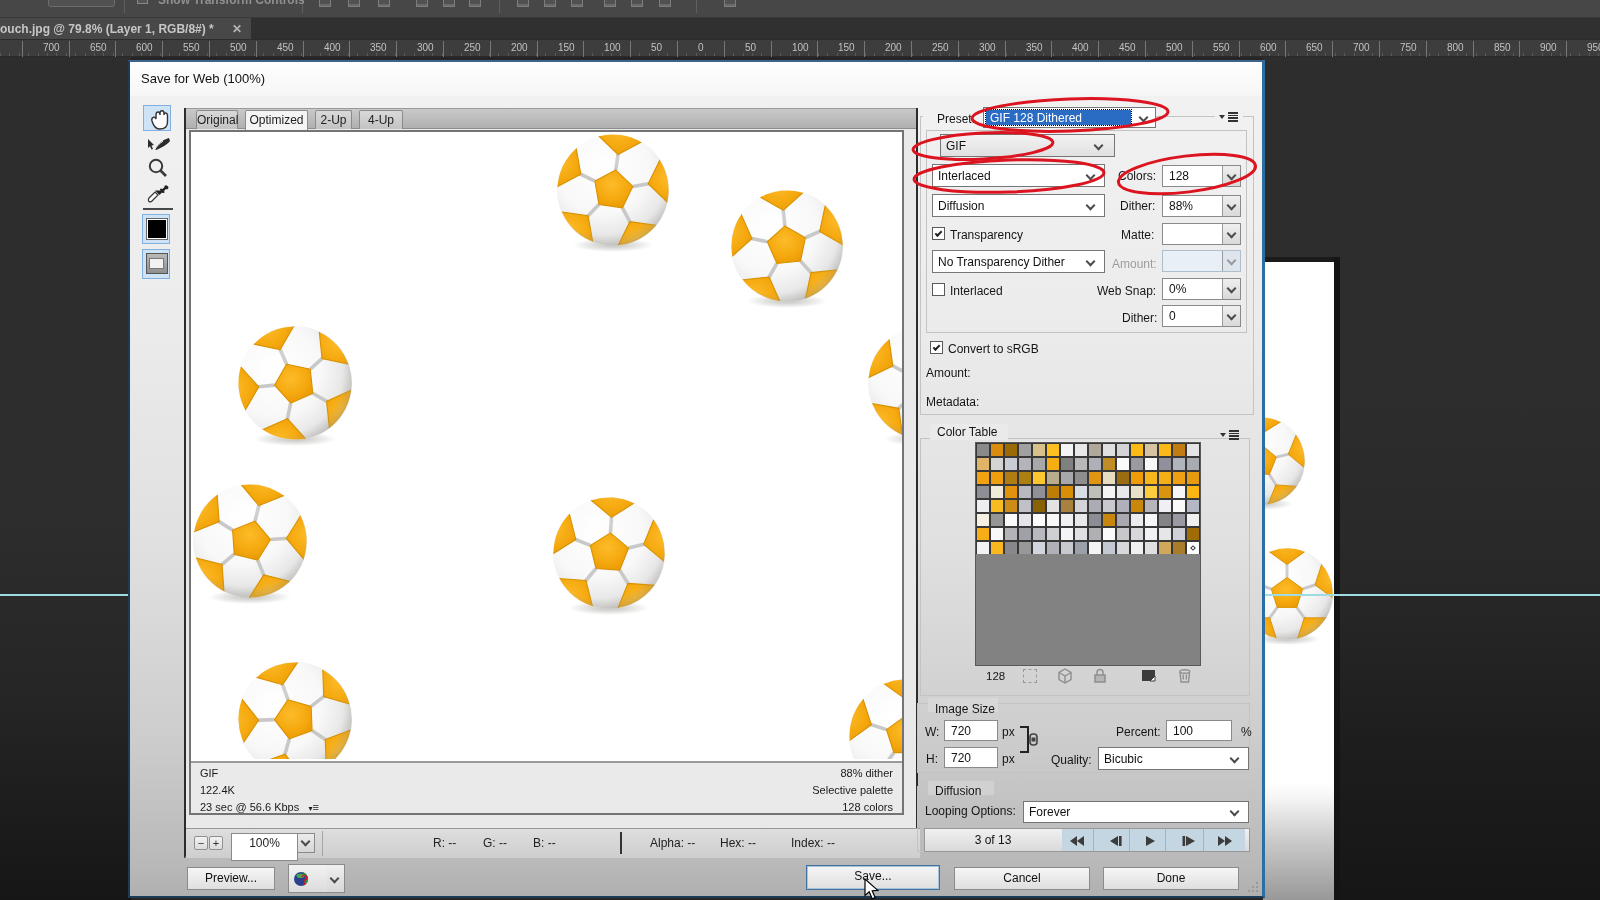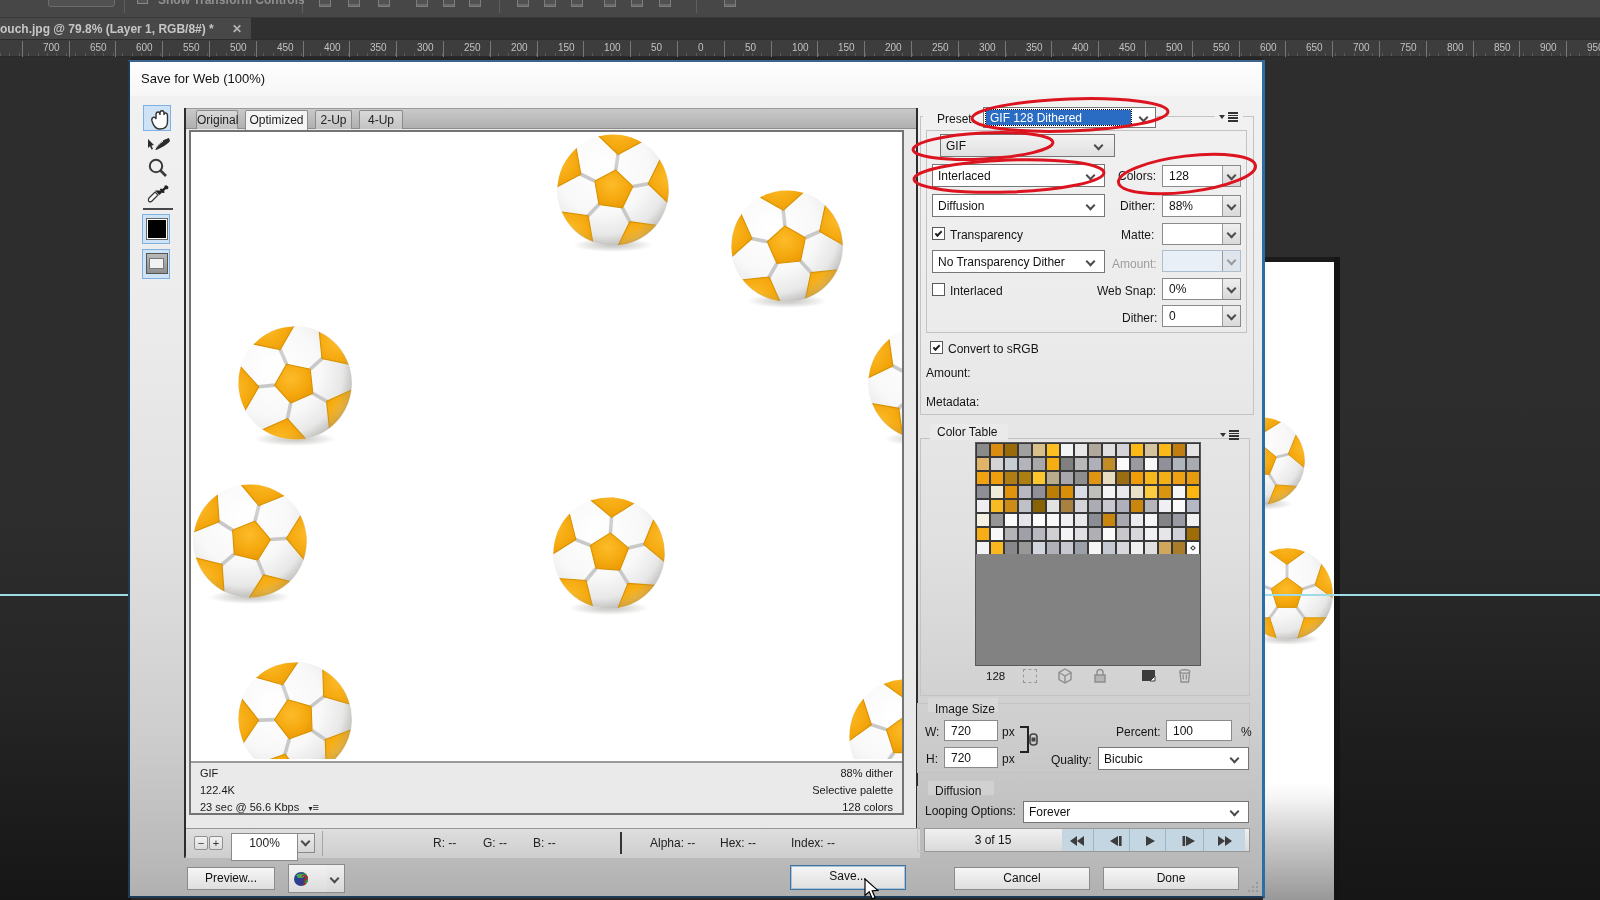--- a/index.html
+++ b/index.html
@@ -282,21 +282,21 @@
  <div class="btn" style="left:57px;top:805px;width:88px">Preview...</div>
  <div class="ab" style="left:158px;top:802px;width:40px;height:29px;background:linear-gradient(#f2f2f2,#dcdcdc);border:1px solid #8b8b8b"></div>
  <svg class="ab" style="left:163px;top:808px" width="20" height="18" viewBox="0 0 20 18">
   <circle cx="8" cy="9" r="7" fill="#2b3f8e"></circle>
   <path d="M8,2 a7,7 0 0 1 0,14 a4,7 0 0 0 0,-14" fill="#2f8f3a"></path>
   <path d="M3,5 a7,6 0 0 1 9,0 l-2,3 l-5,0 Z" fill="#45a851"></path>
   <text x="8" y="15" font-size="15" font-weight="bold" fill="#d01020" font-family="Liberation Serif,serif">?</text>
  </svg>
  <div class="ab" style="left:197px;top:802px;width:18px;height:29px;background:linear-gradient(#efefef,#d8d8d8);border:1px solid #8b8b8b;border-left:none"></div>
  <div class="chev" style="left:201px;top:813px"></div>
- <div class="btn" style="left:660px;top:803px;width:116px;height:25px;border:1px solid #44729f;box-shadow:inset 0 0 0 1px #a6c3dd">Save...</div>
+ <div class="btn" style="left:676px;top:803px;width:134px;height:25px;border:1px solid #44729f;box-shadow:inset 0 0 0 1px #a6c3dd">Save...</div>
  <div class="btn" style="left:824px;top:805px;width:136px">Cancel</div>
  <div class="btn" style="left:973px;top:805px;width:136px">Done</div>
 
  <div class="fs" style="left:790px;top:54px;width:334px;height:299px"></div>
  <div class="fs" style="left:796px;top:68px;width:321px;height:203px"></div>
  <div class="ab" style="left:793px;top:36px;width:233px;height:30px;background:#f1f1f1"></div>
     <div class="ab" style="left:1085px;top:45px;width:28px;height:18px;background:#f1f1f1"></div>
  <div class="lbl" style="left:807px;top:50px">Preset:</div>
  <div class="combo" style="left:853px;top:45px;width:173px;height:21px">
    <div class="ab" style="left:2px;top:2px;right:24px;bottom:2px;background:#2a6cc4;outline:1px dotted #000"></div>
@@ -437,21 +437,21 @@
 
  <div class="fs" style="left:787px;top:724px;width:333px;height:66px"></div>
  <div class="ab" style="left:798px;top:719px;width:66px;height:14px;background:#d1d1d1"></div>
  <div class="lbl" style="left:805px;top:722px">Diffusion</div>
  <div class="lbl" style="left:795px;top:742px">Looping Options:</div>
  <div class="combo" style="left:893px;top:739px;width:226px;height:22px">
       <div class="tx">Forever</div>
       <div class="chev" style="right:10px;top:6px"></div>
     </div>
  <div class="ab" style="left:794px;top:766px;width:326px;height:24px;border:1px solid #979797;background:linear-gradient(#f0f0f0,#dadada)">
-   <div class="ab" style="left:0;top:0;width:136px;height:100%;line-height:23px;text-align:center;font-size:12px;color:#111">3 of 15</div>
+   <div class="ab" style="left:0;top:0;width:136px;height:100%;line-height:23px;text-align:center;font-size:12px;color:#111">3 of 13</div>
    <div class="ab" style="left:137px;top:0;width:183px;height:100%;background:#c3d6e2">
      <div class="pbtn" style="left:0;width:32px"></div>
      <div class="pbtn" style="left:33px;width:35px"></div>
      <div class="pbtn" style="left:69px;width:35px"></div>
      <div class="pbtn" style="left:105px;width:37px"></div>
      <div class="pbtn" style="left:143px;width:39px;border-right:none"></div>
      <svg class="ab" style="left:0;top:0" width="183" height="24" viewBox="0 0 183 24">
        <g fill="#3c3c3c">
         <path d="M22,7 L15,12 L22,17 Z"></path>
             <path d="M15,7 L8,12 L15,17 Z"></path>

